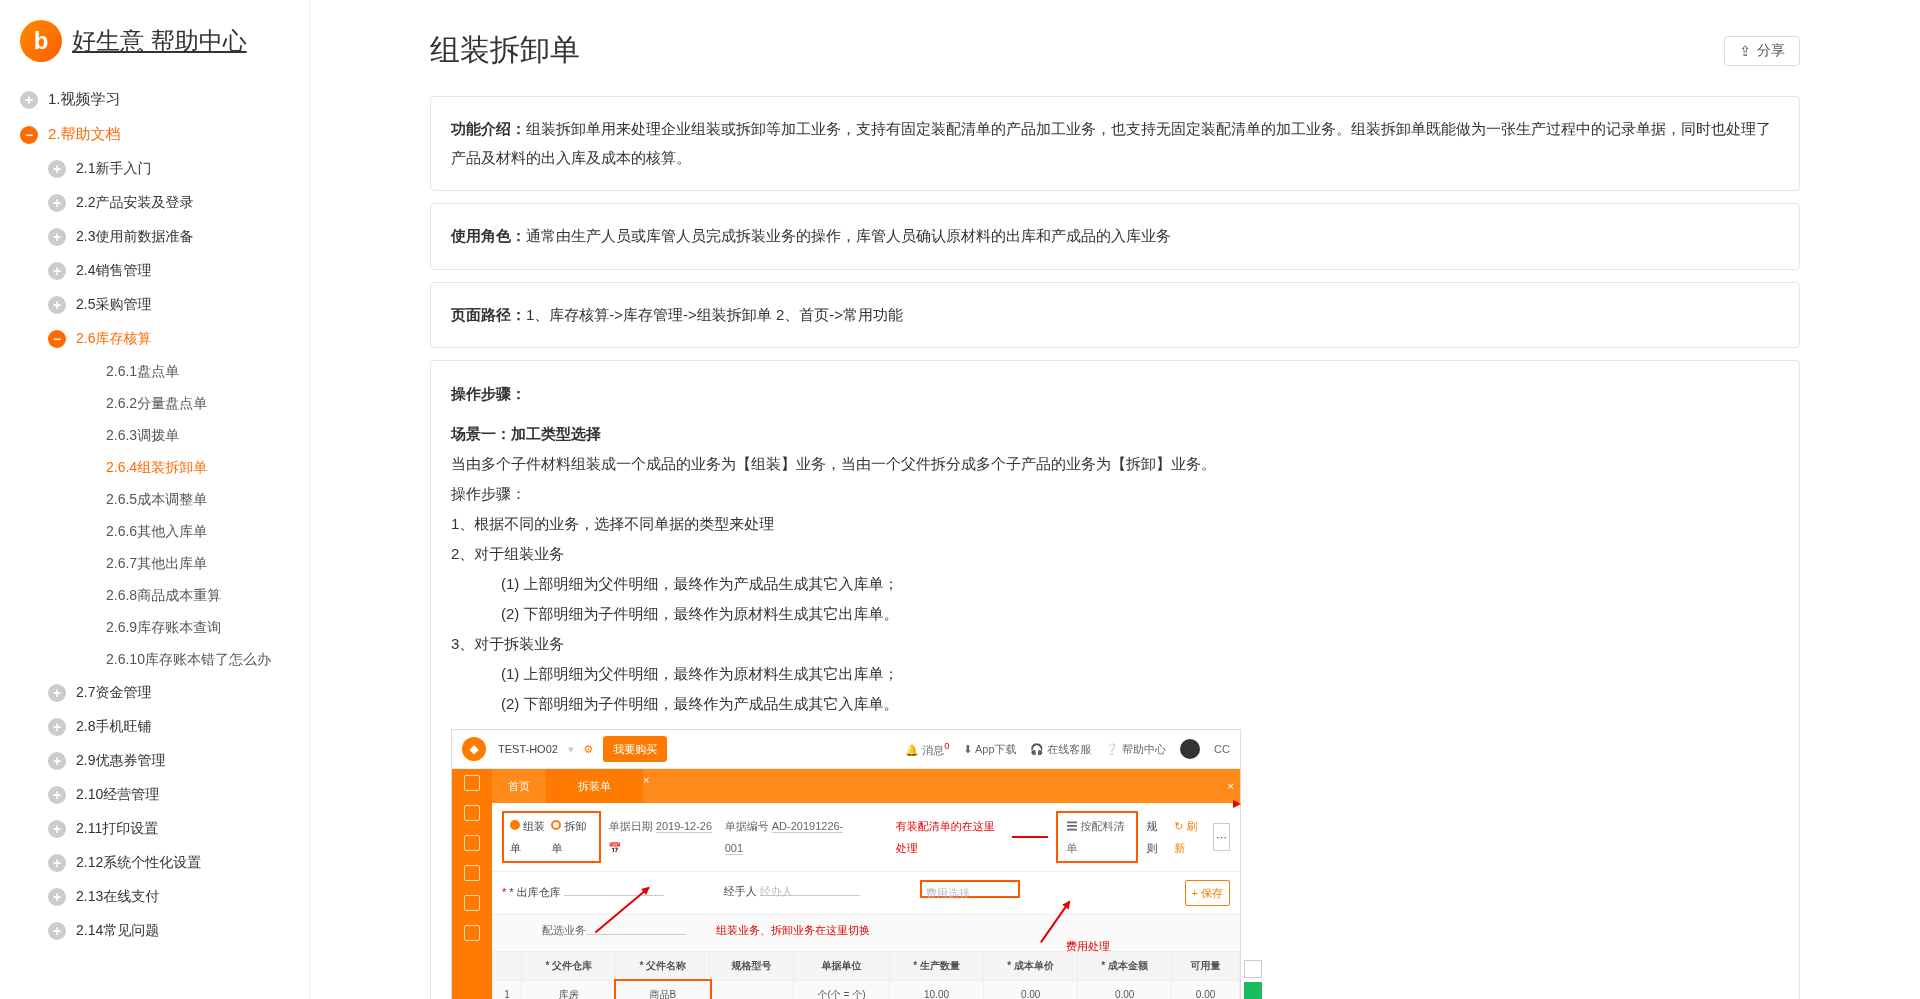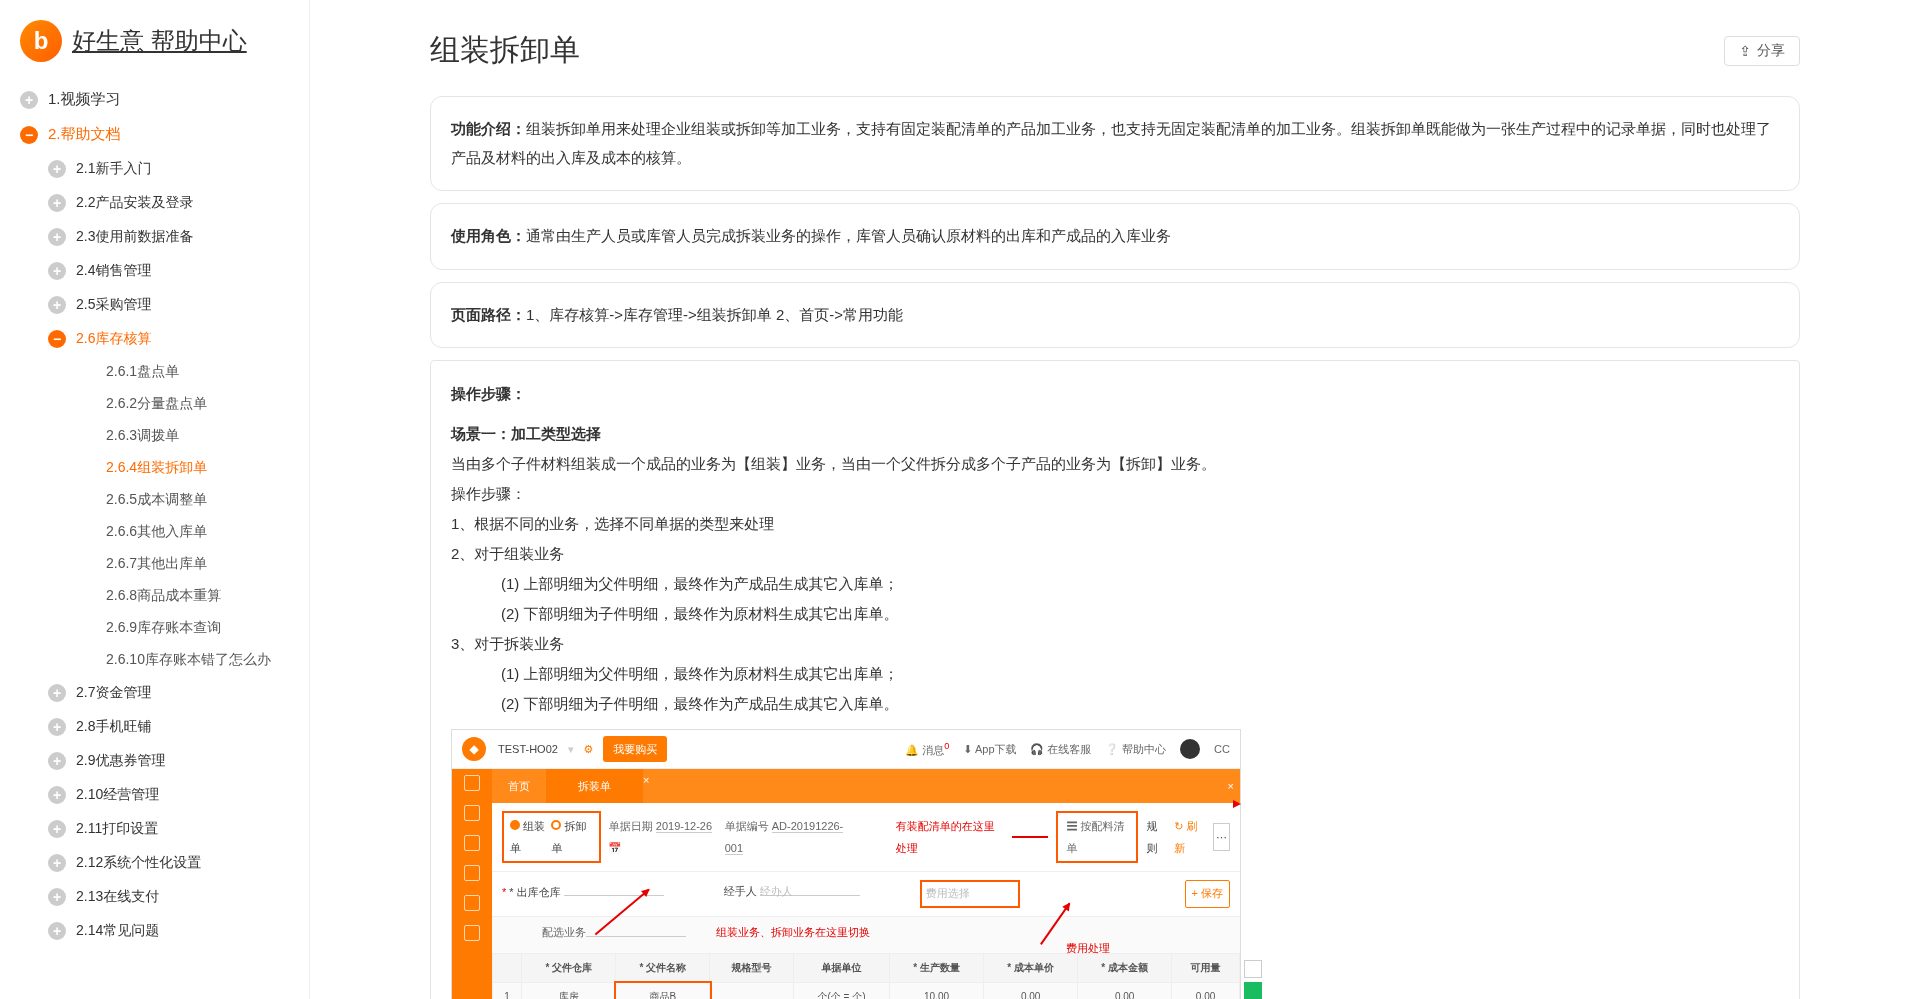--- a/index.html
+++ b/index.html
@@ -23,21 +23,21 @@
 .nav-sub { margin-left: 28px; }
 .nav-sub .nav-item { font-size: 14px; }
 .nav-leaf { padding: 7px 0 7px 30px; font-size: 14px; color:#555; cursor:pointer; }
 .nav-leaf.current { color:#ff6a00; }
 
 .main { flex:1; padding: 30px 120px 30px 120px; overflow-y:auto; background:#fff; }
 .title-row { display:flex; justify-content:space-between; align-items:center; margin-bottom: 25px; }
 .page-title { font-size: 30px; font-weight: 400; color:#333; }
 .share-btn { border:1px solid #ddd; border-radius:4px; padding:5px 14px; color:#555; font-size:14px; cursor:pointer; display:flex; align-items:center; gap:6px;}
 
-.card { border:1px solid #e5e5e5; border-radius:12px; padding:18px 20px; margin-bottom: 12px; font-size:15px; line-height:1.9; color:#333;}
+.card { border:1px solid #e5e5e5; border-radius:4px; padding:18px 20px; margin-bottom: 12px; font-size:15px; line-height:1.9; color:#333;}
 .card .label { font-weight:600; }
 
 .steps { border:1px solid #e5e5e5; border-radius:4px; padding:18px 20px; font-size:15px; line-height:2; color:#333;}
 .steps .h { font-weight:600; }
 .indent1 { margin-left: 0; }
 .indent2 { margin-left: 50px; }
 
 .screenshot { margin-top:10px; border:1px solid #ddd; background:#fafafa; font-size:11px; color:#444; position:relative; }
 .shot-top { display:flex; align-items:center; padding:6px 10px; border-bottom:1px solid #eee; background:#fff;}
 .shot-logo { width:24px;height:24px;border-radius:50%;background:#ff7a00;color:#fff;display:flex;align-items:center;justify-content:center;font-size:12px;margin-right:12px;}
@@ -53,21 +53,21 @@
 .shot-tabs .on{background:#ff7a00;}
 .shot-bar{display:flex;align-items:center;gap:8px;padding:8px 10px;background:#fff;border-bottom:1px solid #eee;position:relative;}
 .radio-box{border:2px solid #ff5a00;padding:2px 6px;display:flex;align-items:center;}
 .radio-dot{width:10px;height:10px;border-radius:50%;border:2px solid #ff7a00;display:inline-block;}
 .radio-dot.on{background:#ff7a00;}
 .shot-field{color:#666;}
 .shot-red{color:#e60000;}
 .shot-outline-btn{border:2px solid #ff5a00;padding:2px 8px;color:#666;}
 .shot-row2{display:flex;padding:8px 10px;gap:60px;background:#fff;border-bottom:1px solid #eee;}
 .shot-underline{border-bottom:1px solid #ccc;min-width:100px;display:inline-block;height:16px;}
-.shot-red-box{border:2px solid #ff5a00;min-width:100px;height:28px;display:inline-block;}
+.shot-red-box{border:2px solid #ff5a00;min-width:100px;height:18px;display:inline-block;}
 .shot-right-btn{margin-left:auto;border:1px solid #ff7a00;color:#ff7a00;padding:1px 6px;border-radius:2px;}
 .shot-table{width:100%;border-collapse:collapse;}
 .shot-table th,.shot-table td{border:1px solid #eee;padding:4px 6px;text-align:center;font-size:10px;color:#555;}
 .shot-table th{background:#f5f5f5;}
 .red-arrow{position:absolute;width:60px;height:1.5px;background:#e60000;}
 .red-arrow:after{content:'';position:absolute;right:-1px;top:-3px;border-left:8px solid #e60000;border-top:4px solid transparent;border-bottom:4px solid transparent;}
 .side-tools{position:absolute;right:-22px;top:230px;display:flex;flex-direction:column;gap:4px;}
 .side-tools div{width:18px;height:18px;border:1px solid #ccc;background:#fff;}
 .side-tools .g{background:#1abc60;border-color:#1abc60;}
 </style>

